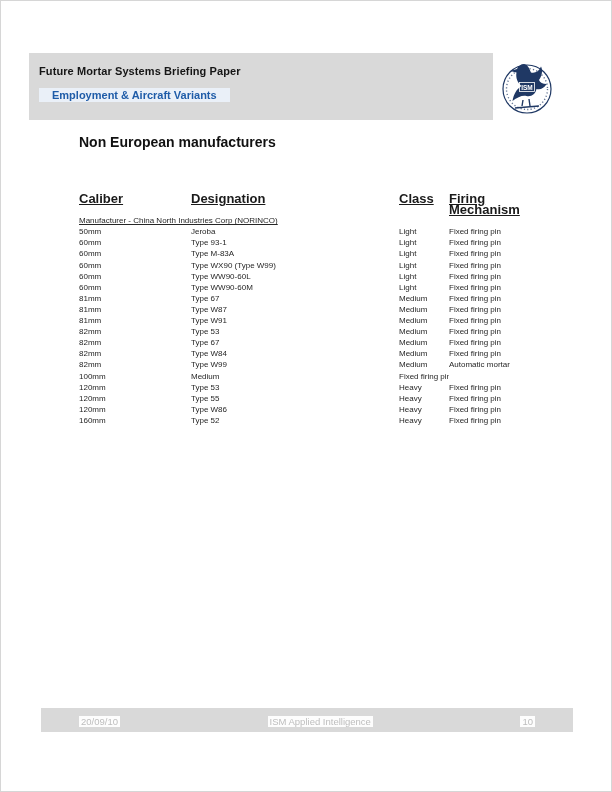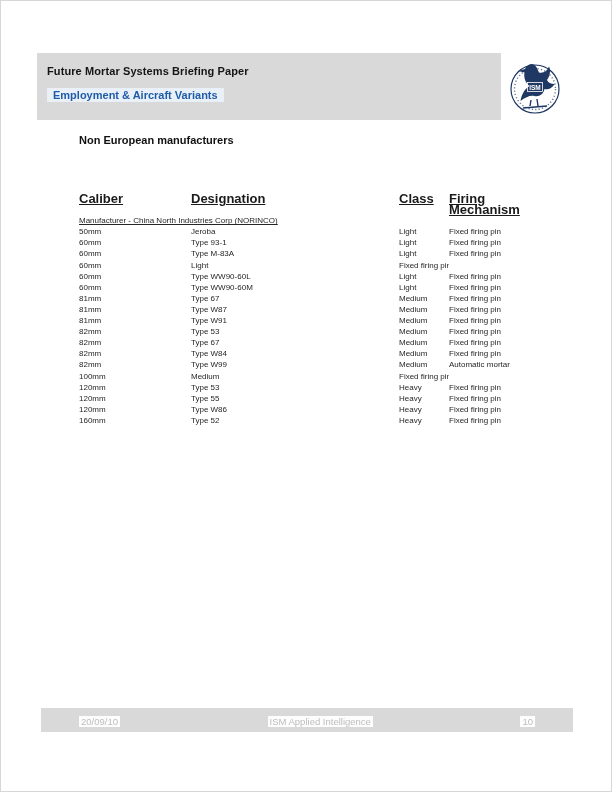--- a/index.html
+++ b/index.html
@@ -3,40 +3,40 @@
 <meta charset="utf-8">
 <style>
   html,body { margin:0; padding:0; background:#ffffff; }
   .page {
     position:relative; width:612px; height:792px; background:#ffffff;
     font-family:"Liberation Sans", sans-serif; box-sizing:border-box;
     border:1px solid #d6d6d6; overflow:hidden;
   }
   
   .header-band {
-    position:absolute; left:36px; top:52px; width:532px; height:67px;
+    position:absolute; left:28px; top:52px; width:532px; height:67px;
     background:#d9d9d9;
   }
   .header-title {
     position:absolute; left:10px; top:12px;
     font-size:11px; font-weight:bold; color:#151515; letter-spacing:.1px;
   }
   .header-subtitle {
     position:absolute; left:10px; top:35px;
     font-size:11px; font-weight:bold; color:#1f5ca8;
-    background:#eaf0f8; padding:1px 6px;
+    background:#eaf0f8; padding:1px 13px;
   }
   .logo-box {
     position:absolute; right:0; top:0; width:68px; height:67px;
     background:#ffffff; display:flex; align-items:center; justify-content:center;
   }
   
   .section-label {
     position:absolute; left:78px; top:133px;
-    font-size:11px; font-weight:bold; color:#111111;
+    font-size:14px; font-weight:bold; color:#111111;
   }
   
   .mortar-table {
     position:absolute; left:78px; top:179px; width:456px;
     font-size:8px; color:#262626;
   }
   .thead, .trow {
     display:grid; grid-template-columns:112px 208px 50px 86px;
     line-height:11.1px;
   }
@@ -121,20 +121,21 @@
           <span>Fixed firing pin</span>
         </div>
         <div class="trow">
           <span>60mm</span>
           <span>Type M-83A</span>
           <span>Light</span>
           <span>Fixed firing pin</span>
         </div>
         <div class="trow">
           <span>60mm</span>
+          <span>Type WX90 (Type W99)</span>
           <span>Light</span>
           <span>Fixed firing pin</span>
         </div>
         <div class="trow">
           <span>60mm</span>
           <span>Type WW90-60L</span>
           <span>Light</span>
           <span>Fixed firing pin</span>
         </div>
         <div class="trow">

